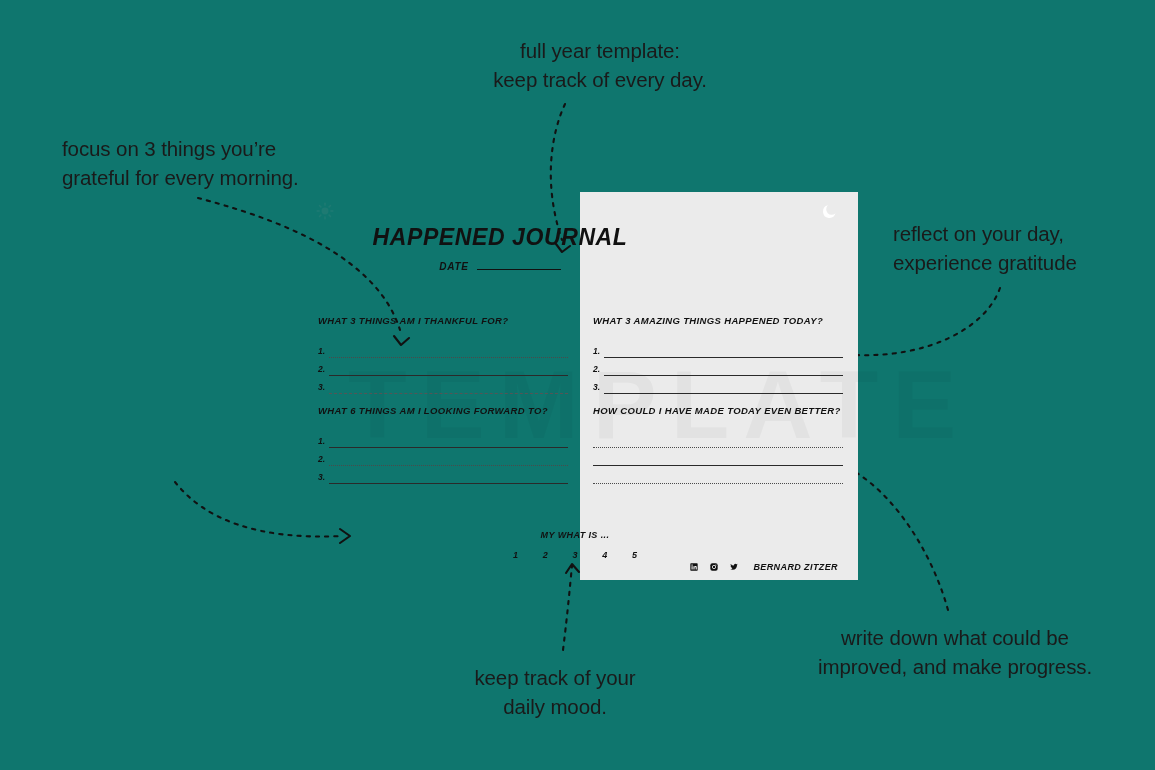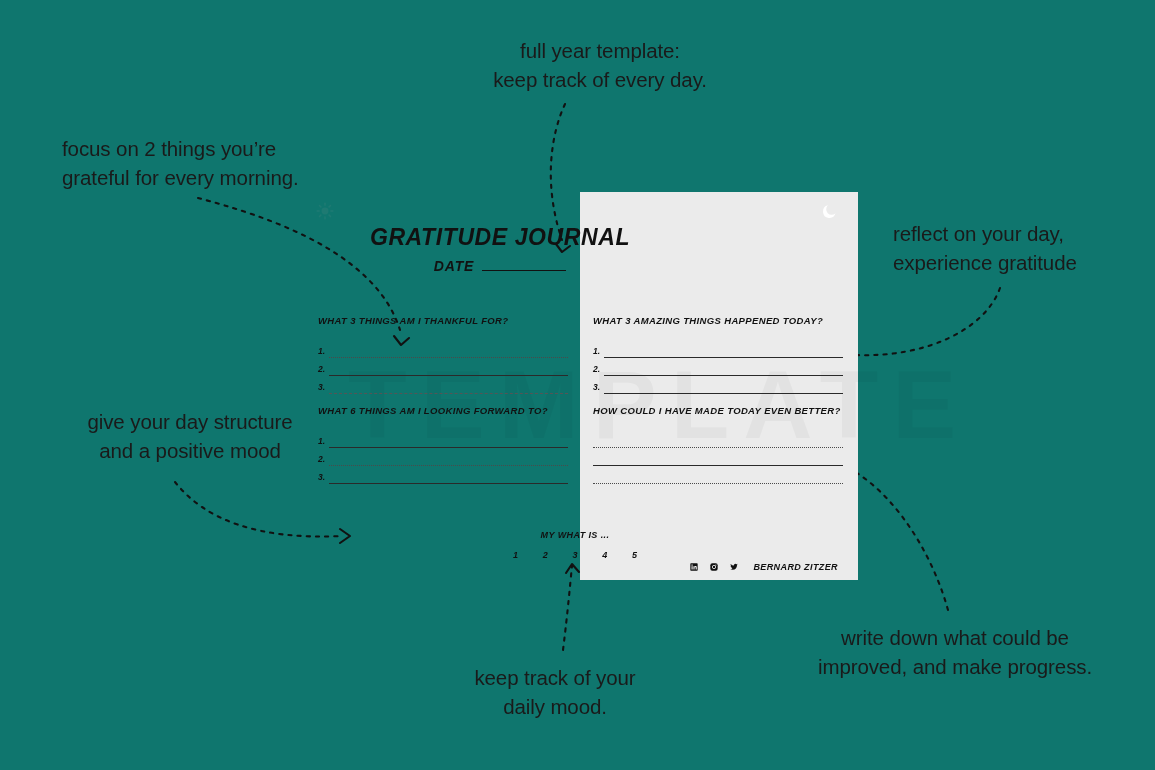--- a/index.html
+++ b/index.html
@@ -90,21 +90,21 @@
     letter-spacing: 0.6px;
     color: #111;
   }
   #date-row {
     position: absolute;
     left: 0; top: 68px;
     width: 400px;
     text-align: center;
   }
   #date-label {
-    font-size: 14px;
+    font-size: 10px;
     font-weight: 700;
     font-style: italic;
     letter-spacing: 0.8px;
     color: #111;
     vertical-align: 2px;
   }
   #date-rule {
     display: inline-block;
     width: 84px;
     border-bottom: 1.4px solid #111;
@@ -219,28 +219,26 @@
   }
 </style>
 </head>
 <body>
 
 <div id="stage">
 
   <div class="callout c-center" style="left:430px; top:36px; width:340px;">full year template:
 keep track of every day.</div>
 
-  <div class="callout c-left" style="left:62px; top:134px; width:330px;">focus on 2 things you’re
+  <div class="callout c-left" style="left:62px; top:134px; width:330px;">focus on 3 things you’re
 grateful for every morning.</div>
 
   <div class="callout c-left" style="left:893px; top:219px; width:250px;">reflect on your day,
 experience gratitude</div>
 
-  <div class="callout c-center" style="left:50px; top:407px; width:280px;">give your day structure
-and a positive mood</div>
 
   <div class="callout c-center" style="left:435px; top:663px; width:240px;">keep track of your
 daily mood.</div>
 
   <div class="callout c-center" style="left:795px; top:623px; width:320px;">write down what could be
 improved, and make progress.</div>
 
   <svg id="arrows" viewBox="0 0 1155 770">
     <g fill="none" stroke="#111" stroke-width="2.1" stroke-dasharray="3.2 6" stroke-linecap="round">
 
@@ -284,21 +282,21 @@
         <line x1="17.5" y1="17.5" x2="19.4" y2="19.4"></line>
         <line x1="19.4" y1="4.6" x2="17.5" y2="6.5"></line>
         <line x1="6.5" y1="17.5" x2="4.6" y2="19.4"></line>
       </g>
     </svg>
 
     <svg id="moon-icon" viewBox="0 0 24 24">
       <path d="M20.5 14.6A9 9 0 1 1 9.8 3.3 7.2 7.2 0 0 0 20.5 14.6Z" fill="#ffffff"></path>
     </svg>
 
-    <div id="journal-title">GRATITUDE JOURNAL</div>
+    <div id="journal-title">HAPPENED JOURNAL</div>
 
     <div id="date-row">
       <span id="date-label">DATE</span><span id="date-rule"></span>
     </div>
 
     <div class="block" style="left:18px; top:125px;">
       <div class="block-title">WHAT 3 THINGS AM I THANKFUL FOR?</div>
       <div class="line-row">
         <span class="line-num">1.</span>
         <span class="line-rule rule-dotted"></span>

